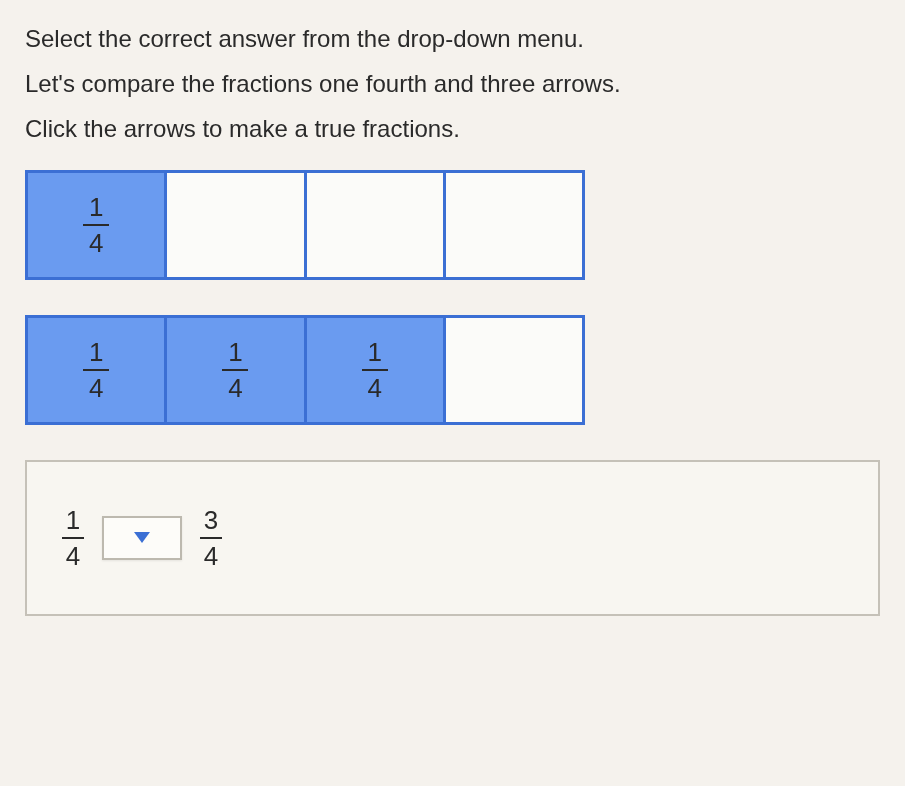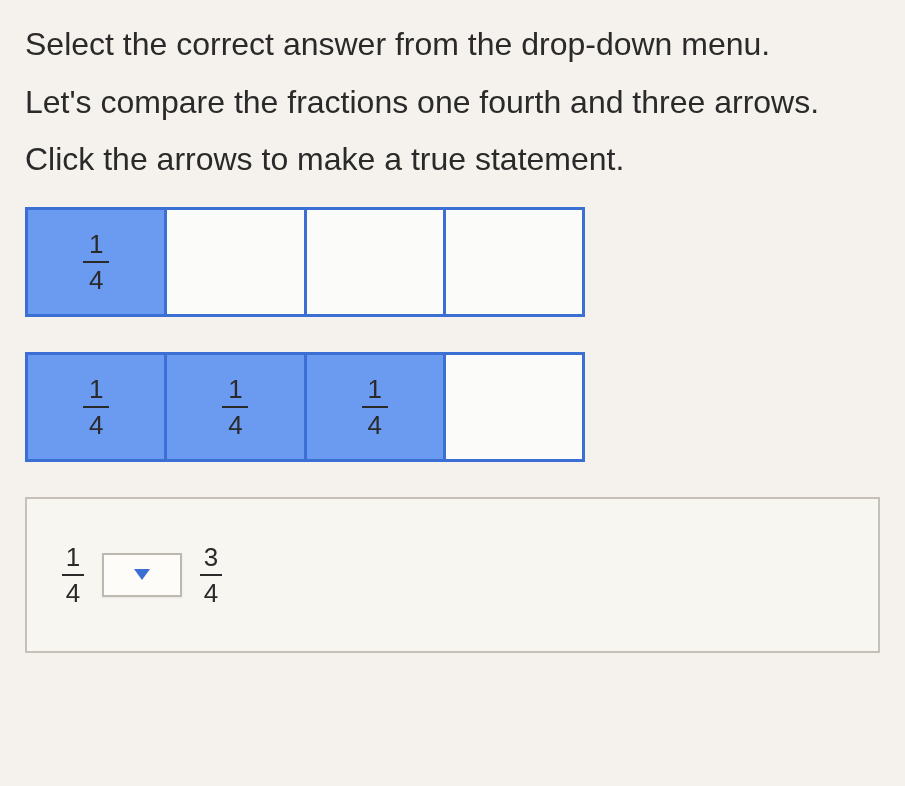--- a/index.html
+++ b/index.html
@@ -8,21 +8,21 @@
       box-sizing: border-box;
     }
     body {
       font-family: -apple-system, BlinkMacSystemFont, 'Segoe UI', Helvetica, Arial, sans-serif;
       background: #f5f2ed;
       padding: 20px 25px;
       width: 905px;
       color: #2a2a2a;
     }
     .instruction {
-      font-size: 32px;
+      font-size: 24px;
       line-height: 1.55;
       margin-bottom: 8px;
       color: #2a2a2a;
     }
     .fraction-bars {
       margin-top: 22px;
     }
     .bar {
       display: flex;
       width: 560px;
@@ -100,21 +100,21 @@
       border-left: 8px solid transparent;
       border-right: 8px solid transparent;
       border-top: 11px solid #3b6fd4;
     }
   </style>
 </head>
 <body>
 
 <div class="instruction">Select the correct answer from the drop-down menu.</div>
 <div class="instruction">Let's compare the fractions one fourth and three arrows.</div>
-<div class="instruction">Click the arrows to make a true statement.</div>
+<div class="instruction">Click the arrows to make a true fractions.</div>
 
 <div class="fraction-bars">
 
   <div class="bar">
     <div class="cell filled">
       <span class="frac">
         <span class="num">1</span>
         <span class="line"></span>
         <span class="den">4</span>
       </span>

